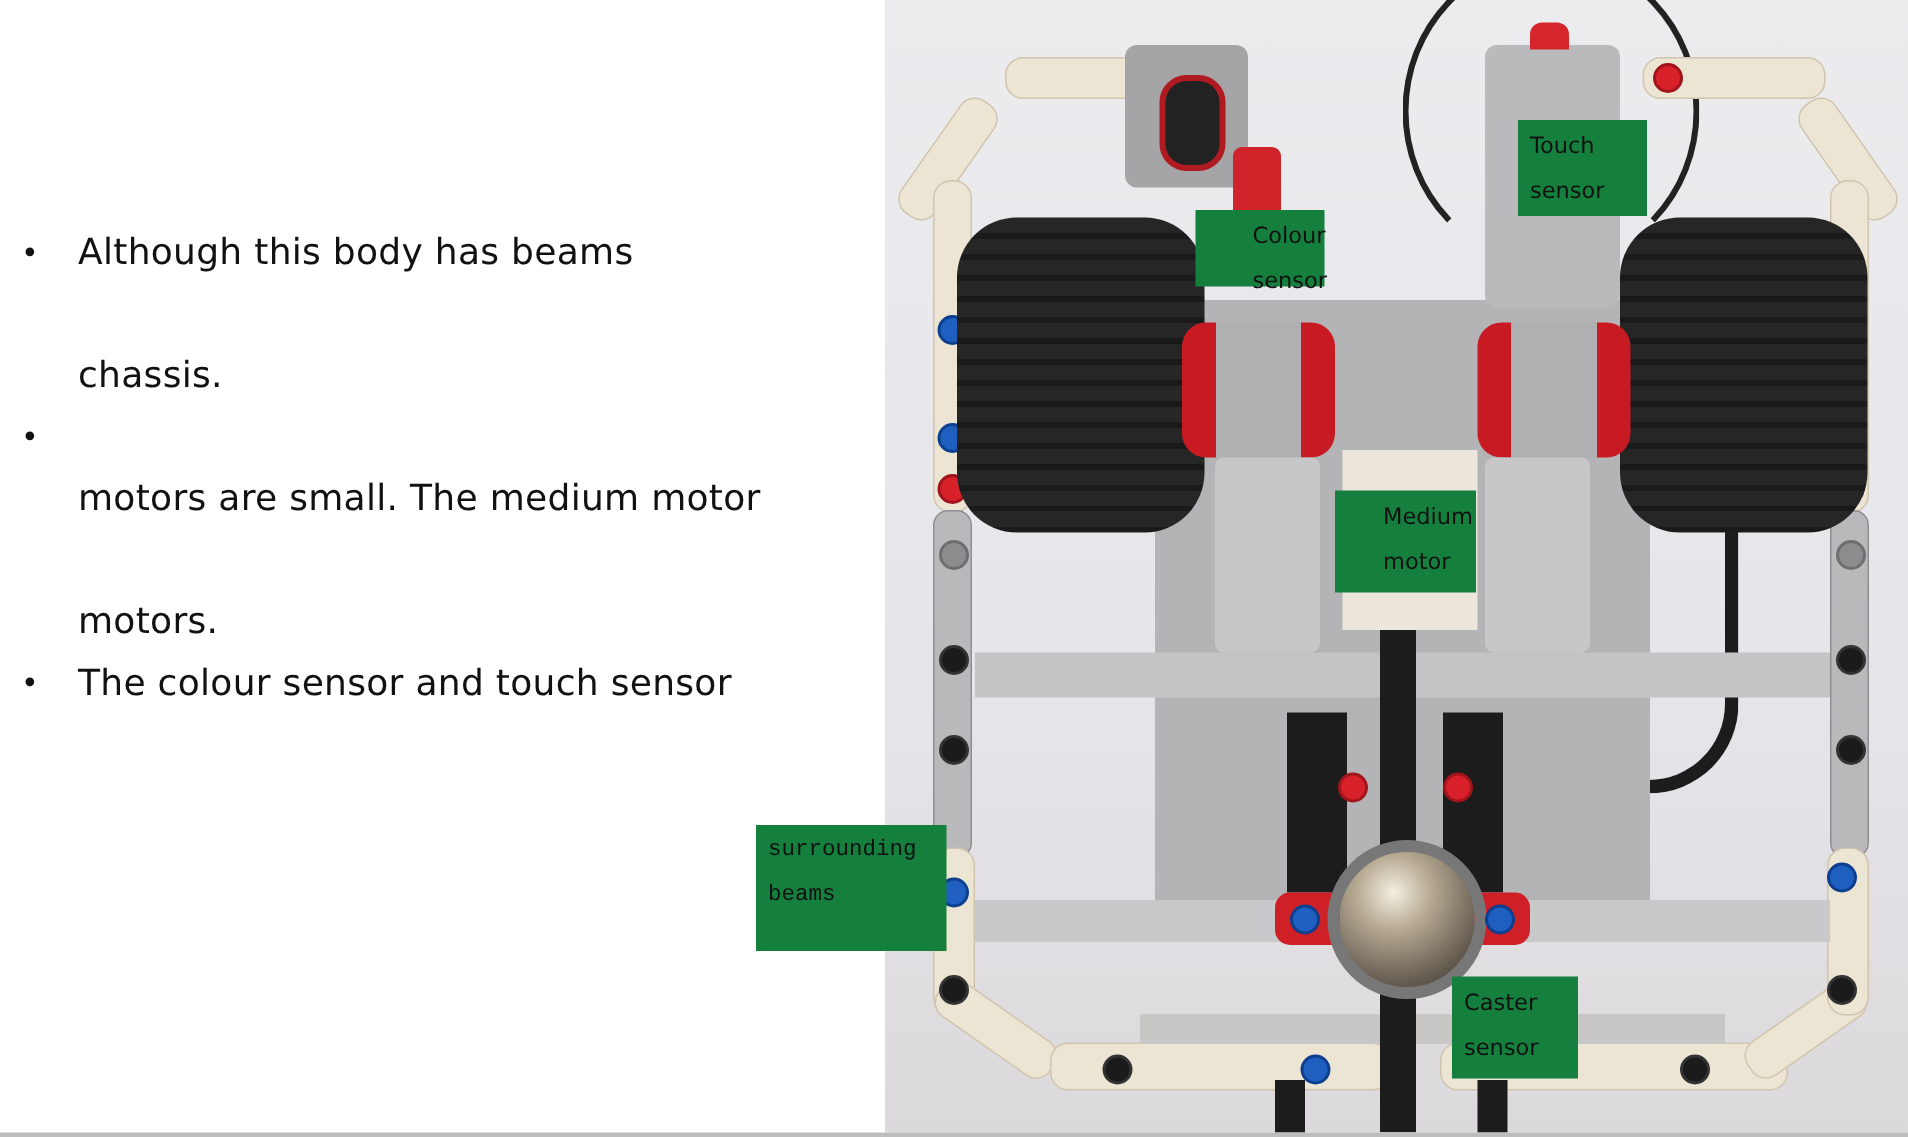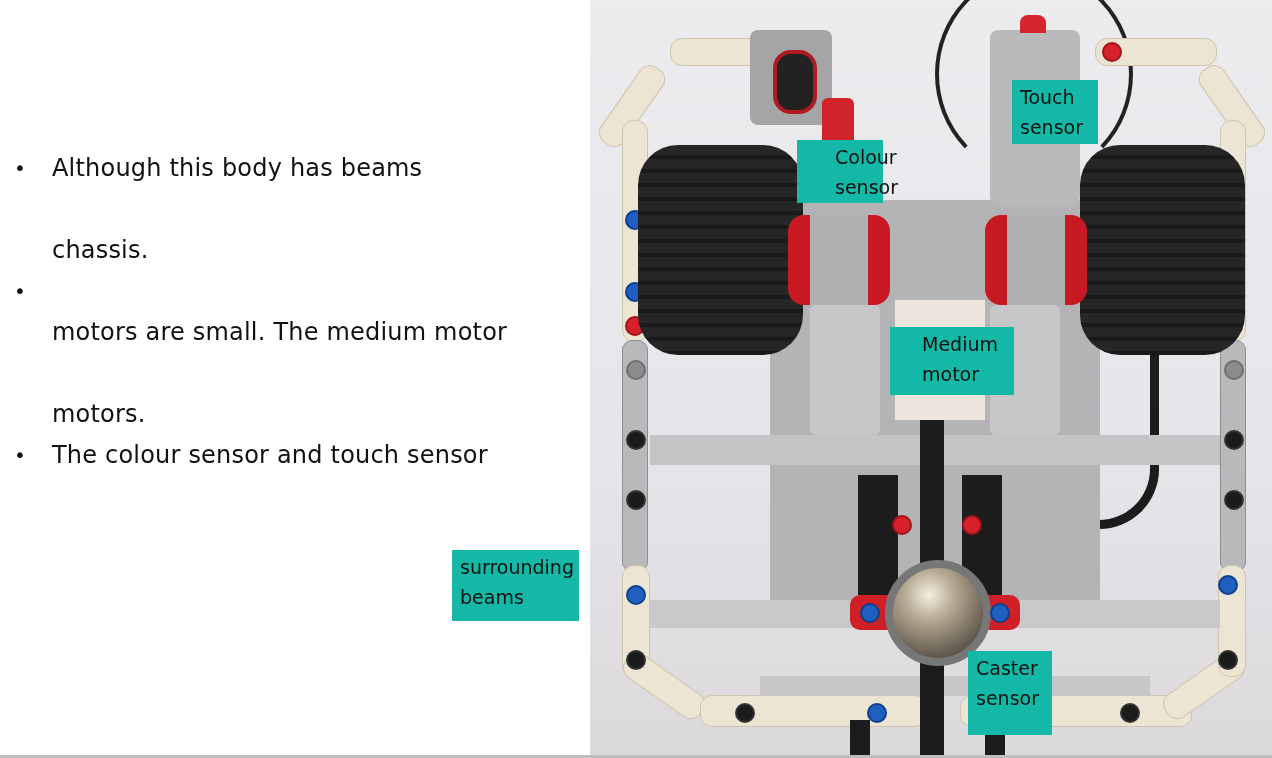--- a/index.html
+++ b/index.html
@@ -4,21 +4,21 @@
 <style>
   html,body{margin:0;padding:0;}
   body{width:1272px;height:758px;position:relative;overflow:hidden;background:#ffffff;font-family:"DejaVu Sans","Liberation Sans",sans-serif;}
   .slide{position:absolute;left:0;top:0;width:1272px;height:758px;background:#fff;}
   .bullets{position:absolute;left:28px;top:148px;width:520px;margin:0;padding:0;list-style:none;color:#111;font-size:24px;line-height:41px;letter-spacing:0.2px;}
   .bullets li{position:relative;padding-left:12px;}
   .bullets li .dot{position:absolute;left:-26px;top:0;font-size:20px;}
   .bullets li{margin-left:12px;}
   .photo{position:absolute;left:590px;top:0;width:682px;height:755px;background:linear-gradient(180deg,#ececef 0%,#e6e5e9 60%,#dcd9dc 100%);overflow:hidden;}
   .bottom-strip{position:absolute;left:0;top:755px;width:1272px;height:3px;background:#bdbdbd;}
-  .label{position:absolute;background:#14b8a6;color:#111;font-size:19px;line-height:30px;padding:2px 8px 4px 8px;box-sizing:border-box;}
+  .label{position:absolute;background:#15803d;color:#111;font-size:15px;line-height:30px;padding:2px 8px 4px 8px;box-sizing:border-box;}
   
   .shape{position:absolute;}
   .beam-white{background:#ede5d4;border:1px solid #cfc4ad;border-radius:12px;}
   .beam-grey{background:#b9b9bb;border:1px solid #8f8f92;border-radius:10px;}
   .hole{position:absolute;width:16px;height:16px;border-radius:50%;background:#d5cab4;border:2px solid #bfb39a;}
   .hole.black{background:#1b1b1b;border-color:#333;}
   .hole.blue{background:#1e5fc0;border-color:#0d3f8e;}
   .hole.red{background:#d8202a;border-color:#a0141b;}
   .tyre{background:repeating-linear-gradient(180deg,#262626 0 10px,#1a1a1a 10px 14px);border-radius:40px;}
   .motor-red{background:linear-gradient(90deg,#c81a22 0 22%,#b0b0b2 22% 78%,#c81a22 78%);border-radius:16px;}
@@ -126,35 +126,35 @@
     <div class="shape" style="left:295px;top:560px;width:90px;height:90px;border-radius:50%;background:radial-gradient(circle at 40% 30%,#f4efe2 0%,#b6aa92 30%,#6a6155 70%,#3a352f 100%);border:8px solid #777;"></div>
     <div class="hole red" style="left:302px;top:515px;"></div>
     <div class="hole red" style="left:372px;top:515px;"></div>
     <div class="hole blue" style="left:270px;top:603px;"></div>
     <div class="hole blue" style="left:400px;top:603px;"></div>
 
     <div class="shape black-part" style="left:260px;top:720px;width:20px;height:40px;"></div>
     <div class="shape black-part" style="left:395px;top:720px;width:20px;height:40px;"></div>
   </div>
 
-  <div class="label" style="left:797px;top:140px;width:86px;height:63px;padding-left:38px;">
+  <div class="label" style="left:797px;top:140px;width:86px;height:51px;padding-left:38px;">
     <span>Colour</span><br>
     <span>sensor</span>
   </div>
   <div class="label" style="left:1012px;top:80px;width:86px;height:64px;">
     <span>Touch</span><br>
     <span>sensor</span>
   </div>
-  <div class="label" style="left:890px;top:327px;width:124px;height:68px;padding-left:32px;">
+  <div class="label" style="left:890px;top:327px;width:94px;height:68px;padding-left:32px;">
     <span>Medium</span><br>
     <span>motor</span>
   </div>
-  <div class="label" style="left:452px;top:550px;width:127px;height:71px;">
+  <div class="label" style="left:504px;top:550px;width:127px;height:84px;font-family:Liberation Mono, monospace;">
     <span>surrounding</span><br>
     <span>beams</span>
   </div>
-  <div class="label" style="left:968px;top:651px;width:84px;height:84px;">
+  <div class="label" style="left:968px;top:651px;width:84px;height:68px;">
     <span>Caster</span><br>
     <span>sensor</span>
   </div>
 
   <div class="bottom-strip"></div>
 </div>
 
 </body></html>

